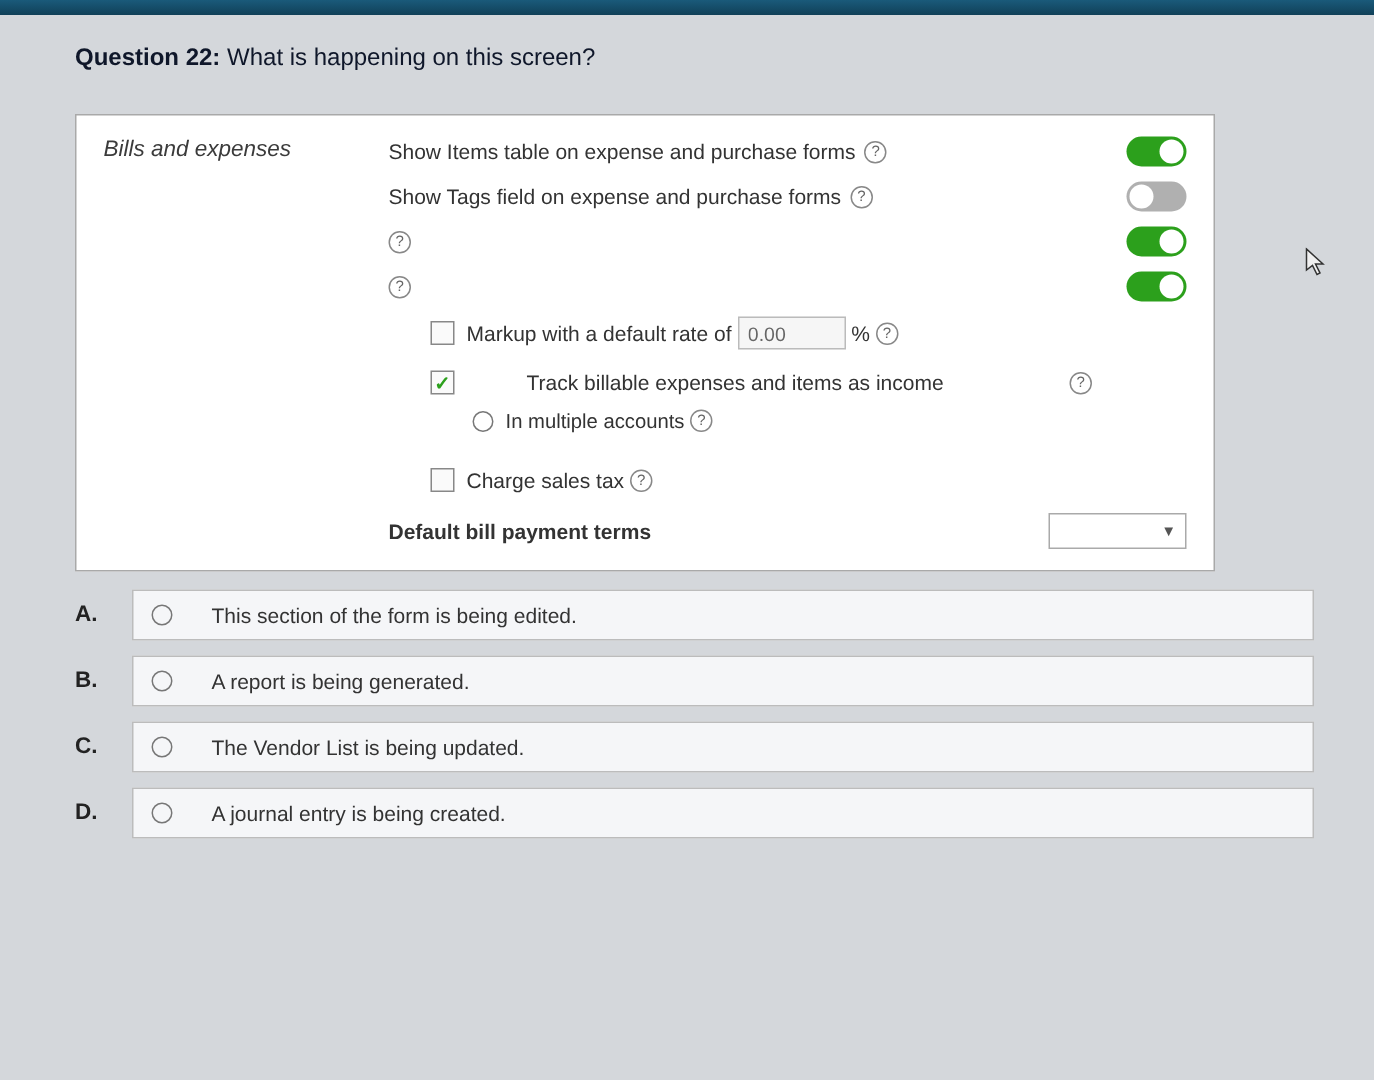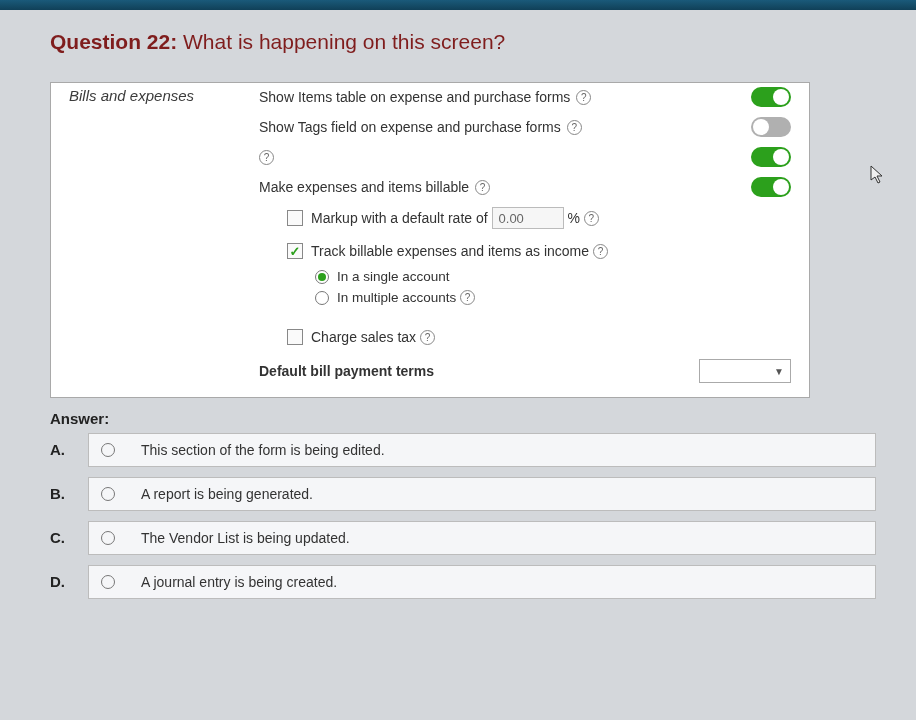--- a/index.html
+++ b/index.html
@@ -12,29 +12,29 @@
     position: relative;
   }
   .top-bar {
     height: 10px;
     background: linear-gradient(to bottom, #1a5a7a, #104058);
   }
   .page {
     padding: 20px 40px 0 50px;
   }
   .question-header {
-    font-size: 21px;
-    color: #7f1d1d;
+    font-size: 16px;
+    color: #0f172a;
     margin-bottom: 28px;
   }
   .question-header .qnum { font-weight: bold; }
   .settings-panel {
     background: #fff;
     border: 1px solid #a9a9a9;
-    padding: 4px 18px 14px 18px;
+    padding: 14px 18px 14px 18px;
     display: flex;
     gap: 30px;
     margin-bottom: 12px;
     width: 760px;
   }
   .section-label {
     font-style: italic;
     color: #3b3b3b;
     font-size: 15px;
     width: 160px;
@@ -233,49 +233,44 @@
         <span class="lbl">
           <span class="help-icon">?</span>
         </span>
         <span class="toggle on">
             <span class="knob"></span>
           </span>
       </div>
 
       <div class="setting-row">
         <span class="lbl">
-          <span>Make expenses and items billable</span>
           <span class="help-icon">?</span>
         </span>
         <span class="toggle on">
             <span class="knob"></span>
           </span>
       </div>
 
       <div class="sub-block">
         <div class="setting-row indent">
           <span class="cb"></span>
           <span>Markup with a default rate of</span>
           &nbsp;
           <input class="rate-input" value="0.00" style="">
           &nbsp;<span>%</span>
           &nbsp;<span class="help-icon">?</span>
         </div>
 
-        <div class="setting-row indent" style="margin-top:14px;">
+        <div class="setting-row indent" style="margin-top:14px;gap:40px;">
           <span class="cb checked"></span>
           <span>Track billable expenses and items as income</span>
           &nbsp;<span class="help-icon">?</span>
         </div>
 
         <div class="sub-rows">
-          <div class="setting-row indent2">
-            <span class="radio selected"></span>
-            <span>In a single account</span>
-          </div>
           <div class="setting-row indent2">
             <span class="radio"></span>
             <span>In multiple accounts</span>
             &nbsp;<span class="help-icon">?</span>
           </div>
         </div>
 
         <div class="setting-row indent" style="margin-top:24px;">
           <span class="cb"></span>
           <span>Charge sales tax</span>
@@ -287,21 +282,20 @@
         <span>Default bill payment terms</span>
         <span class="dropdown">
           <span class="caret">▼</span>
         </span>
       </div>
 
     </div>
   </div>
 
   <div class="answer-section">
-    <div class="answer-header">Answer:</div>
 
     <div class="answer-row">
       <div class="answer-letter">A.</div>
       <div class="answer-option">
         <span class="ans-radio"></span>
         <span>This section of the form is being edited.</span>
       </div>
     </div>
 
     <div class="answer-row">

